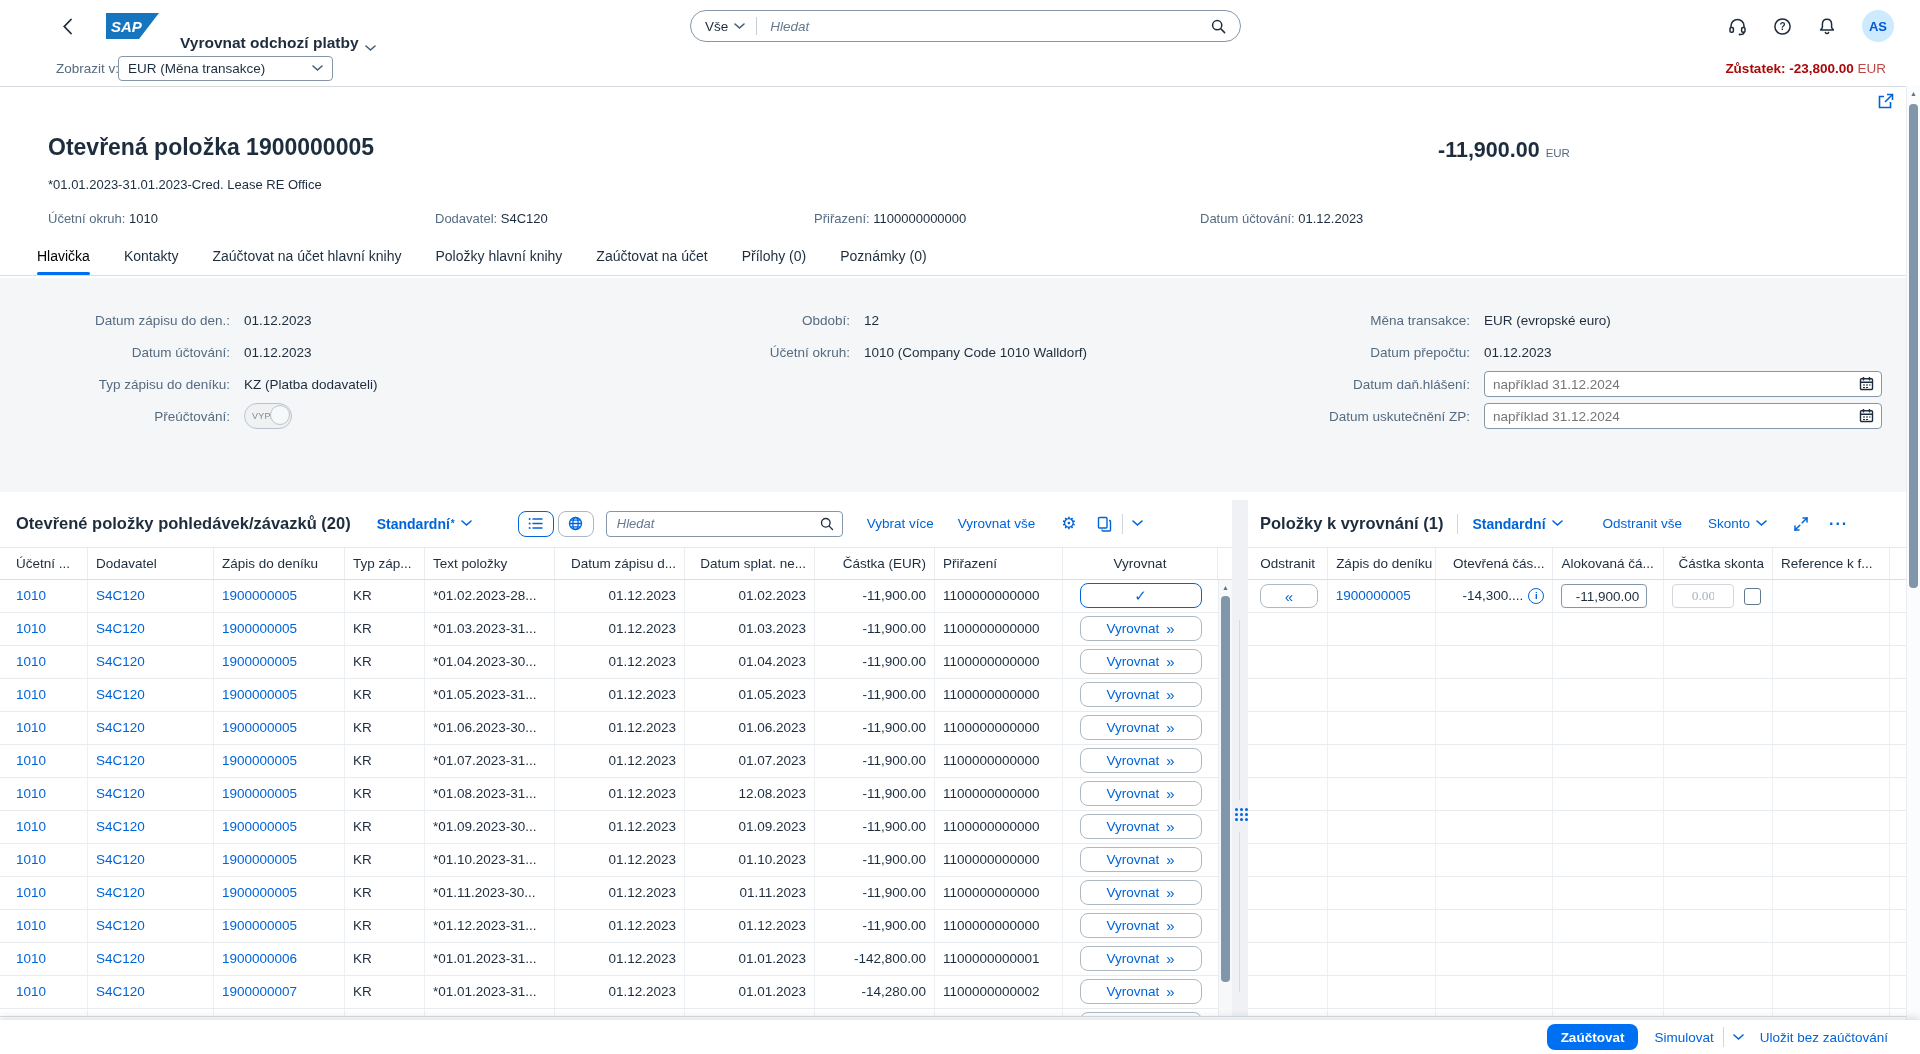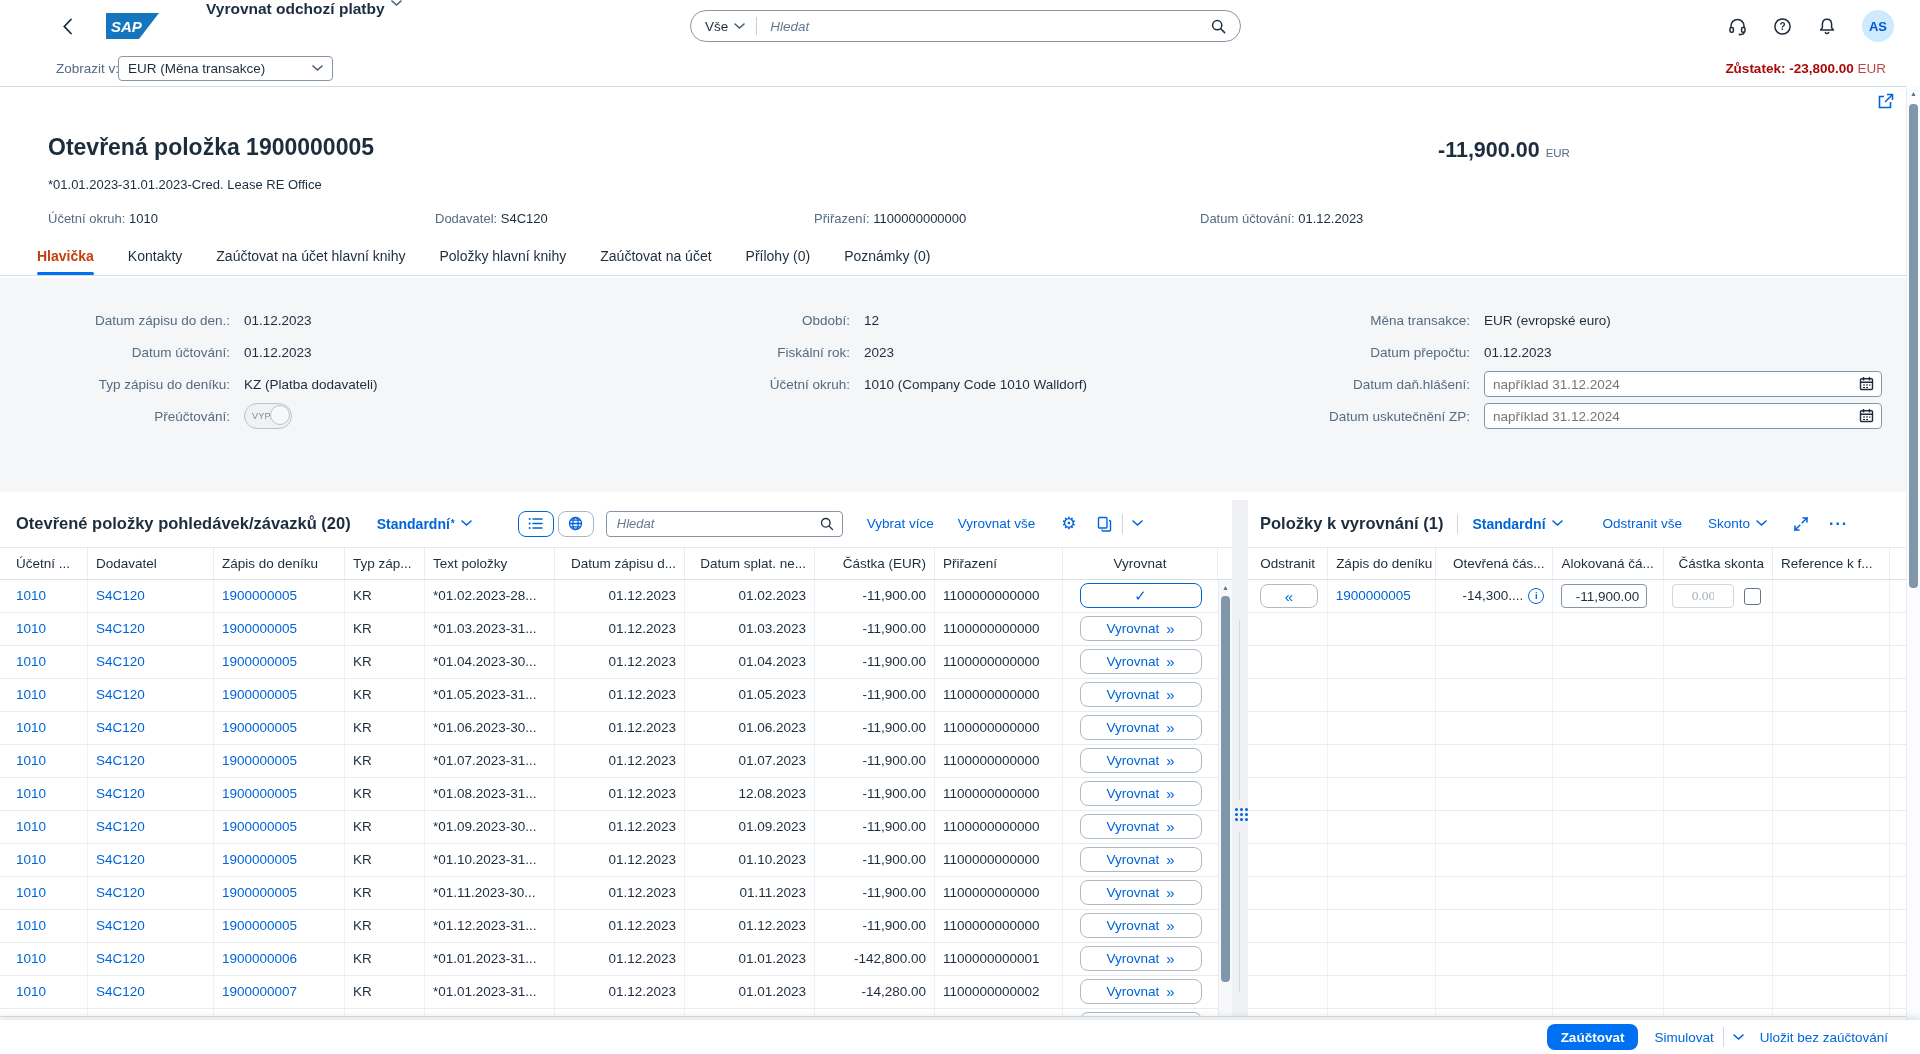--- a/index.html
+++ b/index.html
@@ -5,21 +5,21 @@
   html,body{margin:0;padding:0;}
   body{width:1920px;height:1054px;position:relative;overflow:hidden;background:#fff;
        font-family:"Liberation Sans",sans-serif;color:#1d2d3e;-webkit-font-smoothing:antialiased;}
   svg{display:block;}
   .chev{display:inline-flex;align-items:center;margin-left:6px;color:#475e75;}
   .chev.blue{color:#0064d9;}
   
   .shell{position:absolute;top:0;left:0;width:1920px;height:52px;background:#fff;}
   .backbtn{position:absolute;left:62px;top:18px;cursor:pointer;}
   .logo{position:absolute;left:106px;top:13px;}
-  .apptitle{position:absolute;left:206px;top:0;height:52px;display:flex;align-items:flex-start;
+  .apptitle{position:absolute;left:180px;top:0;height:52px;display:flex;align-items:flex-end;
             font-size:15.5px;font-weight:700;color:#1d2d3e;}
   .shellsearch{position:absolute;left:690px;top:10px;width:551px;height:32px;border:1px solid #8696a9;
                border-radius:18px;display:flex;align-items:center;padding:0 14px;box-sizing:border-box;background:#fff;}
   .scope{font-size:13.5px;color:#1d2d3e;display:flex;align-items:center;}
   .ssep{width:1px;height:18px;background:#c6ced6;margin:0 11px;}
   .shellsearch input{flex:1;border:0;outline:0;font-size:13.5px;background:transparent;
                      font-family:"Liberation Sans",sans-serif;color:#1d2d3e;}
   .shellsearch input::placeholder,.tsearch input::placeholder{font-style:italic;color:#556b82;opacity:.9;}
   .shellicons{position:absolute;right:26px;top:0;height:52px;display:flex;align-items:center;gap:26px;}
   .avatar{width:32px;height:32px;border-radius:50%;background:#cdeaff;color:#0057d2;font-size:13px;
@@ -41,21 +41,21 @@
   .objamount .amt{font-size:21.5px;font-weight:700;color:#1d2d3e;}
   .objamount .cur{font-size:11.5px;color:#556b82;margin-left:6px;}
   .objattrs{position:absolute;left:0;top:211px;width:1920px;height:18px;font-size:13px;}
   .objattrs .attr{position:absolute;top:0;white-space:nowrap;}
   .objattrs .al{color:#556b82;}
   .objattrs .av{color:#1d2d3e;}
   
   .tabstrip{position:absolute;top:238px;left:0;width:1920px;height:38px;border-bottom:1px solid #d9dee3;
             display:flex;gap:34px;padding-left:37px;box-sizing:border-box;}
   .tab{font-size:14px;line-height:37px;color:#1d2d3e;position:relative;cursor:pointer;white-space:nowrap;}
-  .tab.active{color:#c2410c;font-weight:700;}
+  .tab.active{color:#000000;font-weight:400;}
   .tab.active::after{content:"";position:absolute;left:0;right:0;bottom:0;height:3px;background:#0070f2;border-radius:2px;}
   
   .formpanel{position:absolute;top:278px;left:0;width:1920px;height:214px;background:#f5f6f7;}
   .fcol{position:absolute;top:0;padding-top:26px;}
   .fcol1{left:12px;width:620px;}
   .fcol2{left:632px;width:620px;}
   .fcol3{left:1252px;width:640px;}
   .frow{height:32px;display:flex;align-items:center;}
   .flabel{width:218px;text-align:right;font-size:13.5px;color:#556b82;flex:0 0 218px;padding-right:14px;}
   .fvalue{font-size:13.5px;color:#1d2d3e;}
@@ -261,24 +261,20 @@
           <span class="knob"></span>
         </div>
       </div>
     </div>
   <div class="fcol fcol2">
       <div class="frow">
         <label class="flabel">Období:</label>
         <span class="fvalue">12</span>
       </div>
       <div class="frow">
-        <label class="flabel">Fiskální rok:</label>
-        <span class="fvalue">2023</span>
-      </div>
-      <div class="frow">
         <label class="flabel">Účetní okruh:</label>
         <span class="fvalue">1010 (Company Code 1010 Walldorf)</span>
       </div>
     </div>
   <div class="fcol fcol3">
       <div class="frow">
         <label class="flabel">Měna transakce:</label>
         <span class="fvalue">EUR (evropské euro)</span>
       </div>
       <div class="frow">

